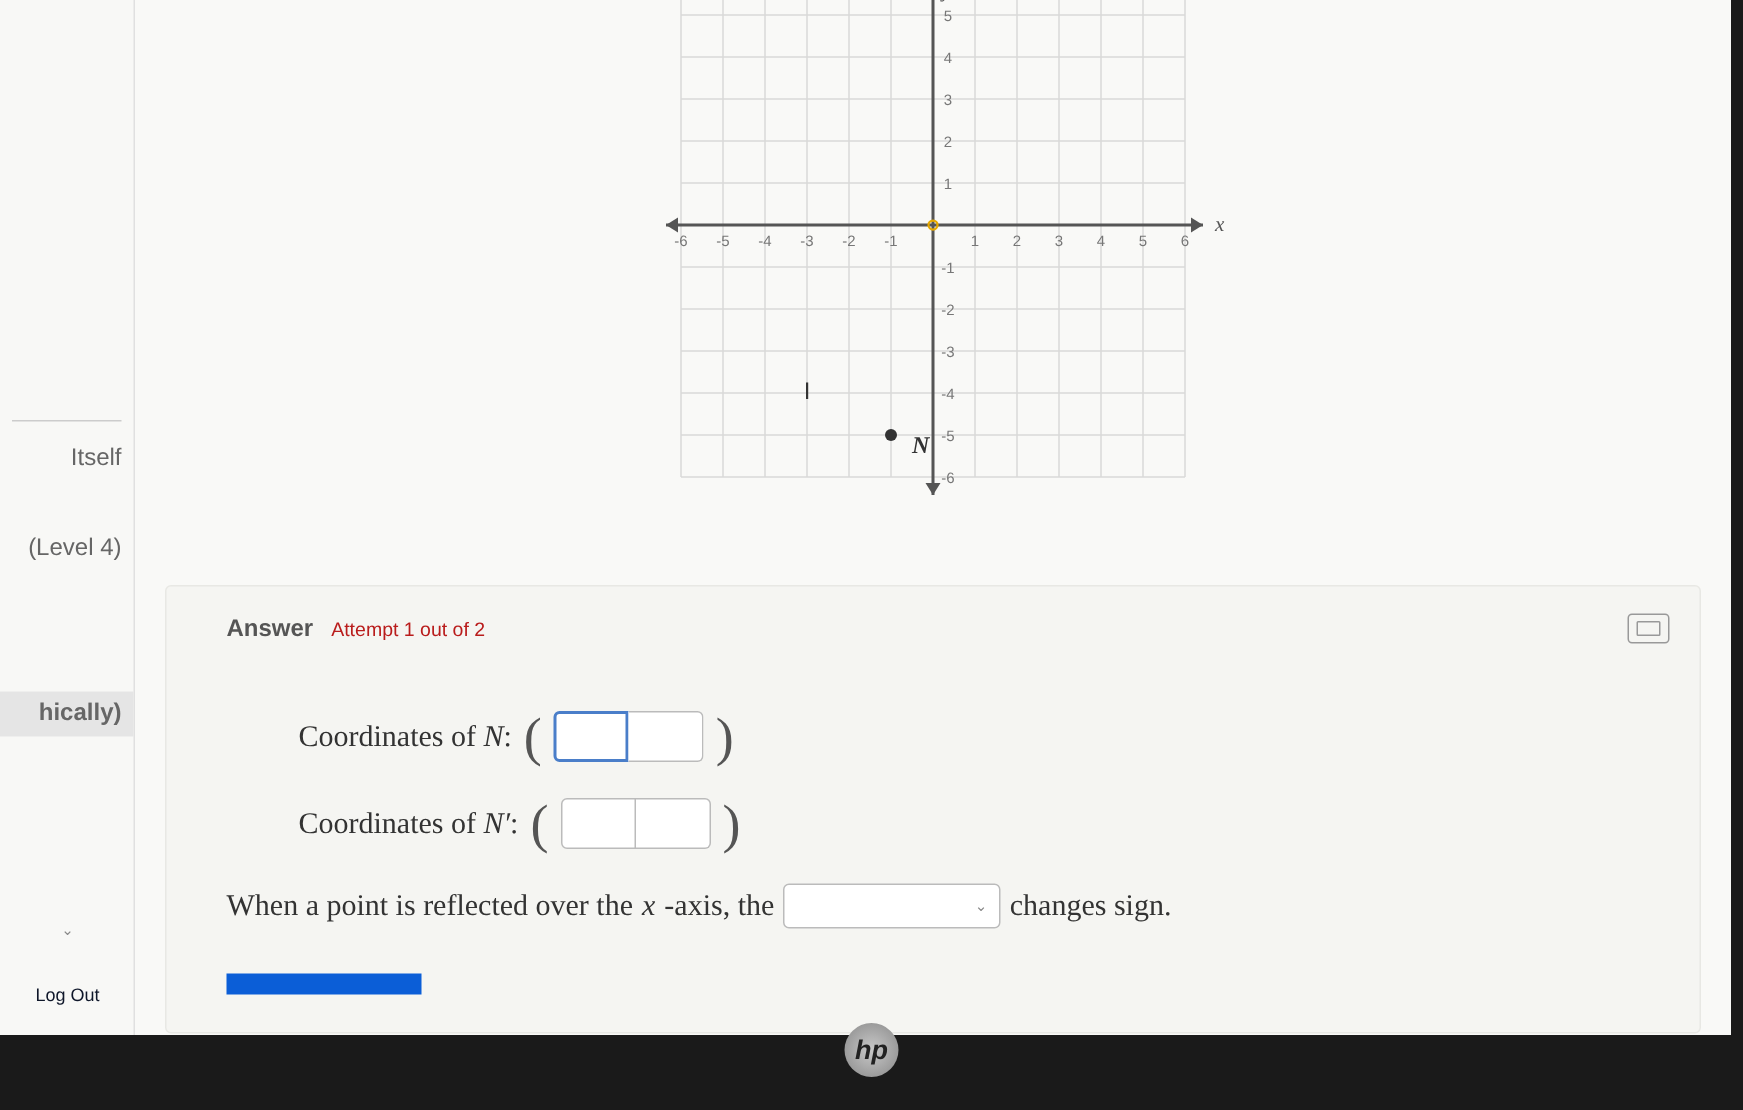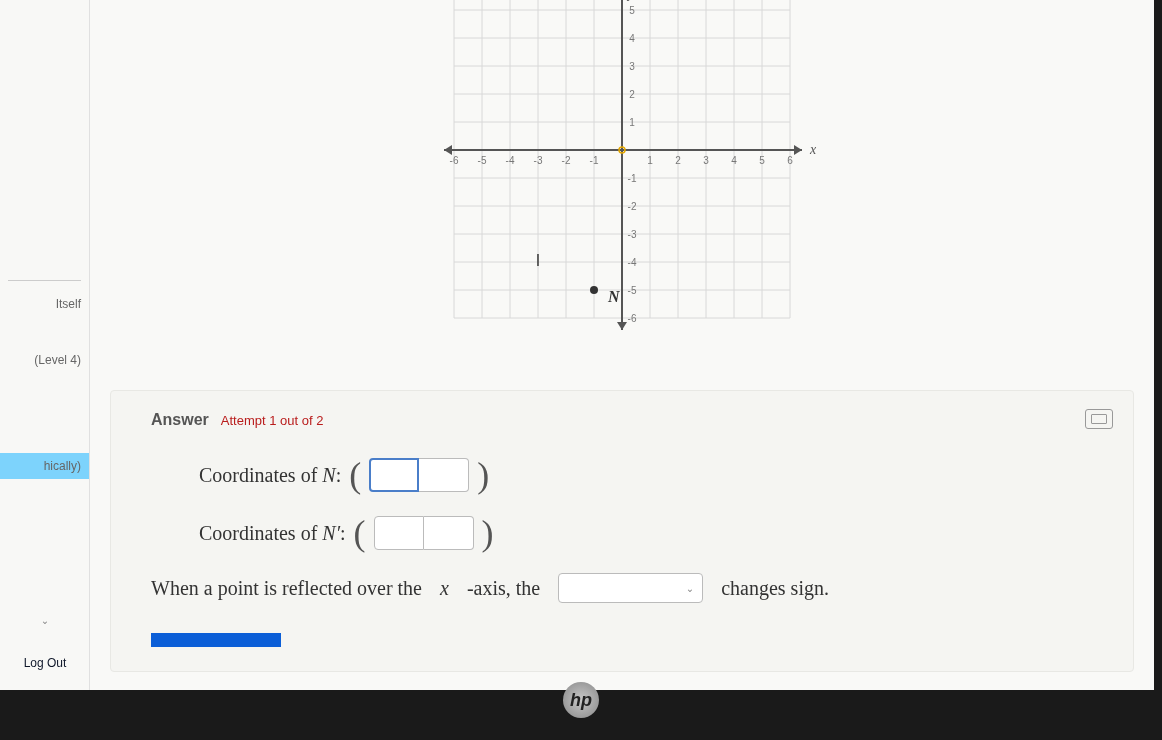--- a/index.html
+++ b/index.html
@@ -32,29 +32,30 @@
       left: 0;
       top: 0;
       width: 90px;
       height: 100%;
       background: #f8f8f6;
       border-right: 1px solid #e0e0e0;
       padding-top: 270px;
     }
     .sidebar-item {
       font-family: Arial, sans-serif;
-      font-size: 12px;
+      font-size: 16px;
       color: #666;
       padding: 6px 8px;
       text-align: right;
       white-space: nowrap;
       overflow: hidden;
     }
     .sidebar-item.highlight {
-      background: #7dd3fc;
+      background: #e5e5e5;
+      font-weight: bold;
     }
     .sidebar-divider {
       border-top: 1px solid #ccc;
       margin: 10px 8px;
     }
     .logout-area {
       position: absolute;
       bottom: 20px;
       left: 0;
       width: 90px;
@@ -96,21 +97,21 @@
       border: 1px solid #e8e8e4;
       border-radius: 4px;
       padding: 20px 40px;
       margin-top: 30px;
       position: relative;
     }
     .answer-header {
       display: flex;
       align-items: baseline;
       gap: 12px;
-      margin-bottom: 28px;
+      margin-bottom: 44px;
     }
     .answer-label {
       font-family: Arial, sans-serif;
       font-weight: bold;
       font-size: 16px;
       color: #555;
     }
     .attempt-label {
       font-family: Arial, sans-serif;
       font-size: 13px;
@@ -182,21 +183,21 @@
     }
     .input-pair {
       display: flex;
     }
     .sentence {
       font-family: 'Times New Roman', serif;
       font-size: 20px;
       color: #333;
       display: flex;
       align-items: center;
-      gap: 18px;
+      gap: 6px;
       flex-wrap: wrap;
     }
     .dropdown {
       display: inline-flex;
       align-items: center;
       border: 1.5px solid #bbb;
       border-radius: 4px;
       height: 30px;
       width: 145px;
       padding: 0 8px;

